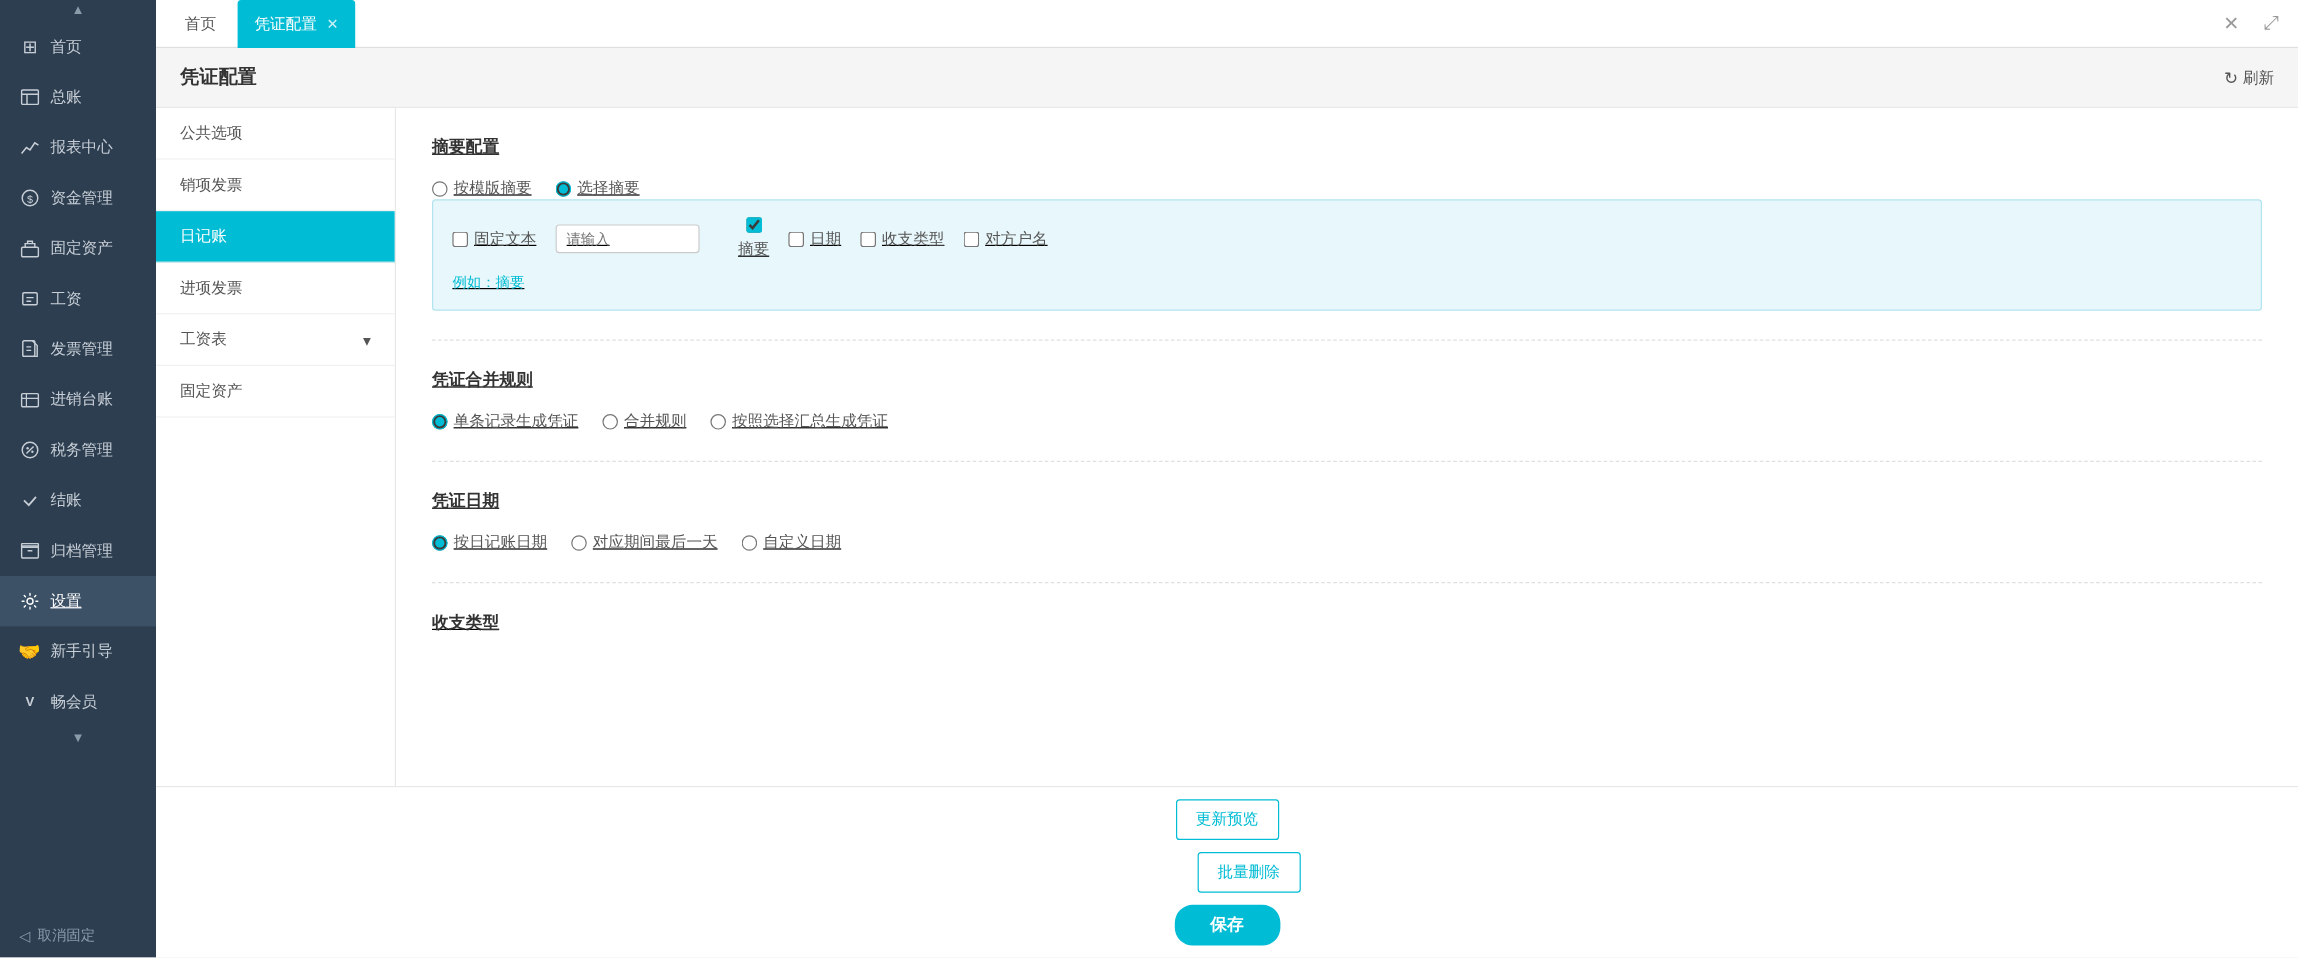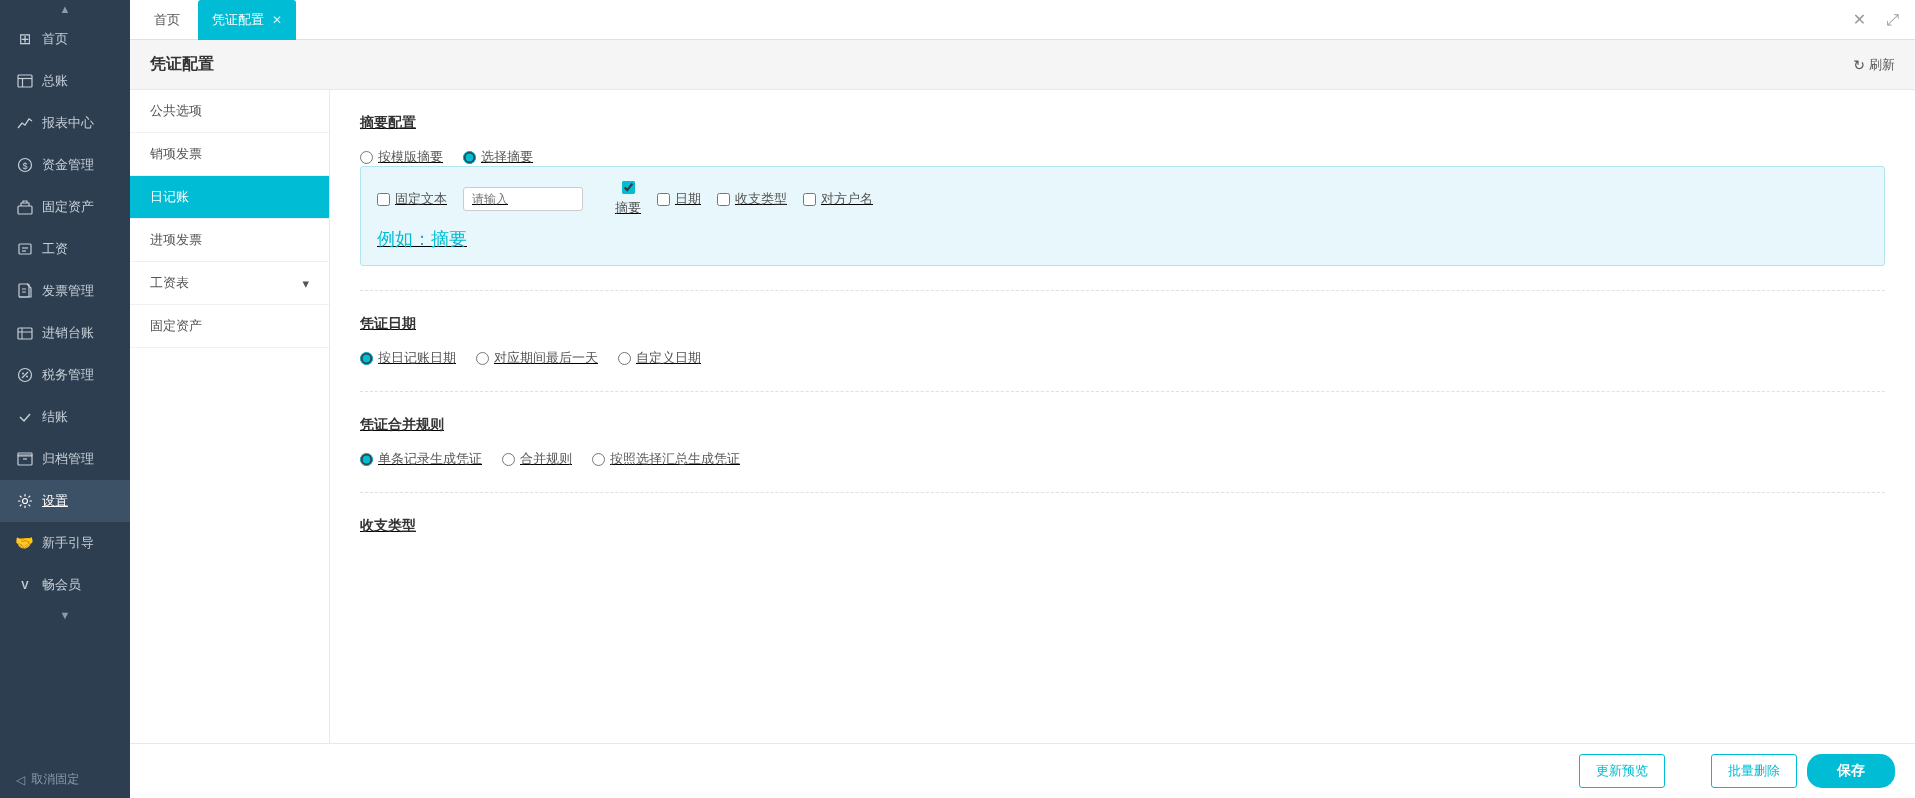--- a/index.html
+++ b/index.html
@@ -215,33 +215,34 @@
       border: 1px solid #ccc;
       padding: 4px 8px;
       border-radius: 3px;
       font-size: 12px;
       color: #1d4ed8;
       background: #fff;
       width: 120px;
     }
     .summary-preview {
       color: #00bcd4;
-      font-size: 18px;
+      font-size: 12px;
       margin-top: 10px;
     }
 
     
     .bottom-bar {
       background: #fff;
       border-top: 1px solid #e8e8e8;
       padding: 10px 20px;
       display: flex;
       justify-content: flex-end;
       gap: 10px;
       align-items: center;
+      flex-direction: column;
     }
     .btn-update-preview {
       background: #fff;
       border: 1px solid #00bcd4;
       color: #00bcd4;
       padding: 7px 16px;
       border-radius: 3px;
       cursor: pointer;
       font-size: 13px;
     }
@@ -507,51 +508,51 @@
                 <span>对方户名</span>
               </label>
             </div>
             <div class="summary-preview">
               <span>例如：摘要</span>
             </div>
           </div>
         </div>
 
         <div class="section">
+          <div class="section-title">凭证合并规则</div>
+          <div class="radio-group">
+            <label class="radio-item">
+              <input type="radio" name="merge-rules" checked="" style="">
+              <span>单条记录生成凭证</span>
+            </label>
+            <label class="radio-item">
+              <input type="radio" name="merge-rules" style="">
+              <span>合并规则</span>
+            </label>
+            <label class="radio-item">
+              <input type="radio" name="merge-rules" style="">
+              <span>按照选择汇总生成凭证</span>
+            </label>
+          </div>
+        </div>
+
+        <div class="section">
           <div class="section-title">凭证日期</div>
           <div class="radio-group">
             <label class="radio-item">
               <input type="radio" name="voucher-date" checked="" style="">
               <span>按日记账日期</span>
             </label>
             <label class="radio-item">
               <input type="radio" name="voucher-date" style="">
               <span>对应期间最后一天</span>
             </label>
             <label class="radio-item">
               <input type="radio" name="voucher-date" style="">
               <span>自定义日期</span>
-            </label>
-          </div>
-        </div>
-
-        <div class="section">
-          <div class="section-title">凭证合并规则</div>
-          <div class="radio-group">
-            <label class="radio-item">
-              <input type="radio" name="merge-rules" checked="" style="">
-              <span>单条记录生成凭证</span>
-            </label>
-            <label class="radio-item">
-              <input type="radio" name="merge-rules" style="">
-              <span>合并规则</span>
-            </label>
-            <label class="radio-item">
-              <input type="radio" name="merge-rules" style="">
-              <span>按照选择汇总生成凭证</span>
             </label>
           </div>
         </div>
 
         <div class="section" style="border-bottom:none;">
           <div class="section-title">收支类型</div>
         </div>
 
       </div>
     </div>

